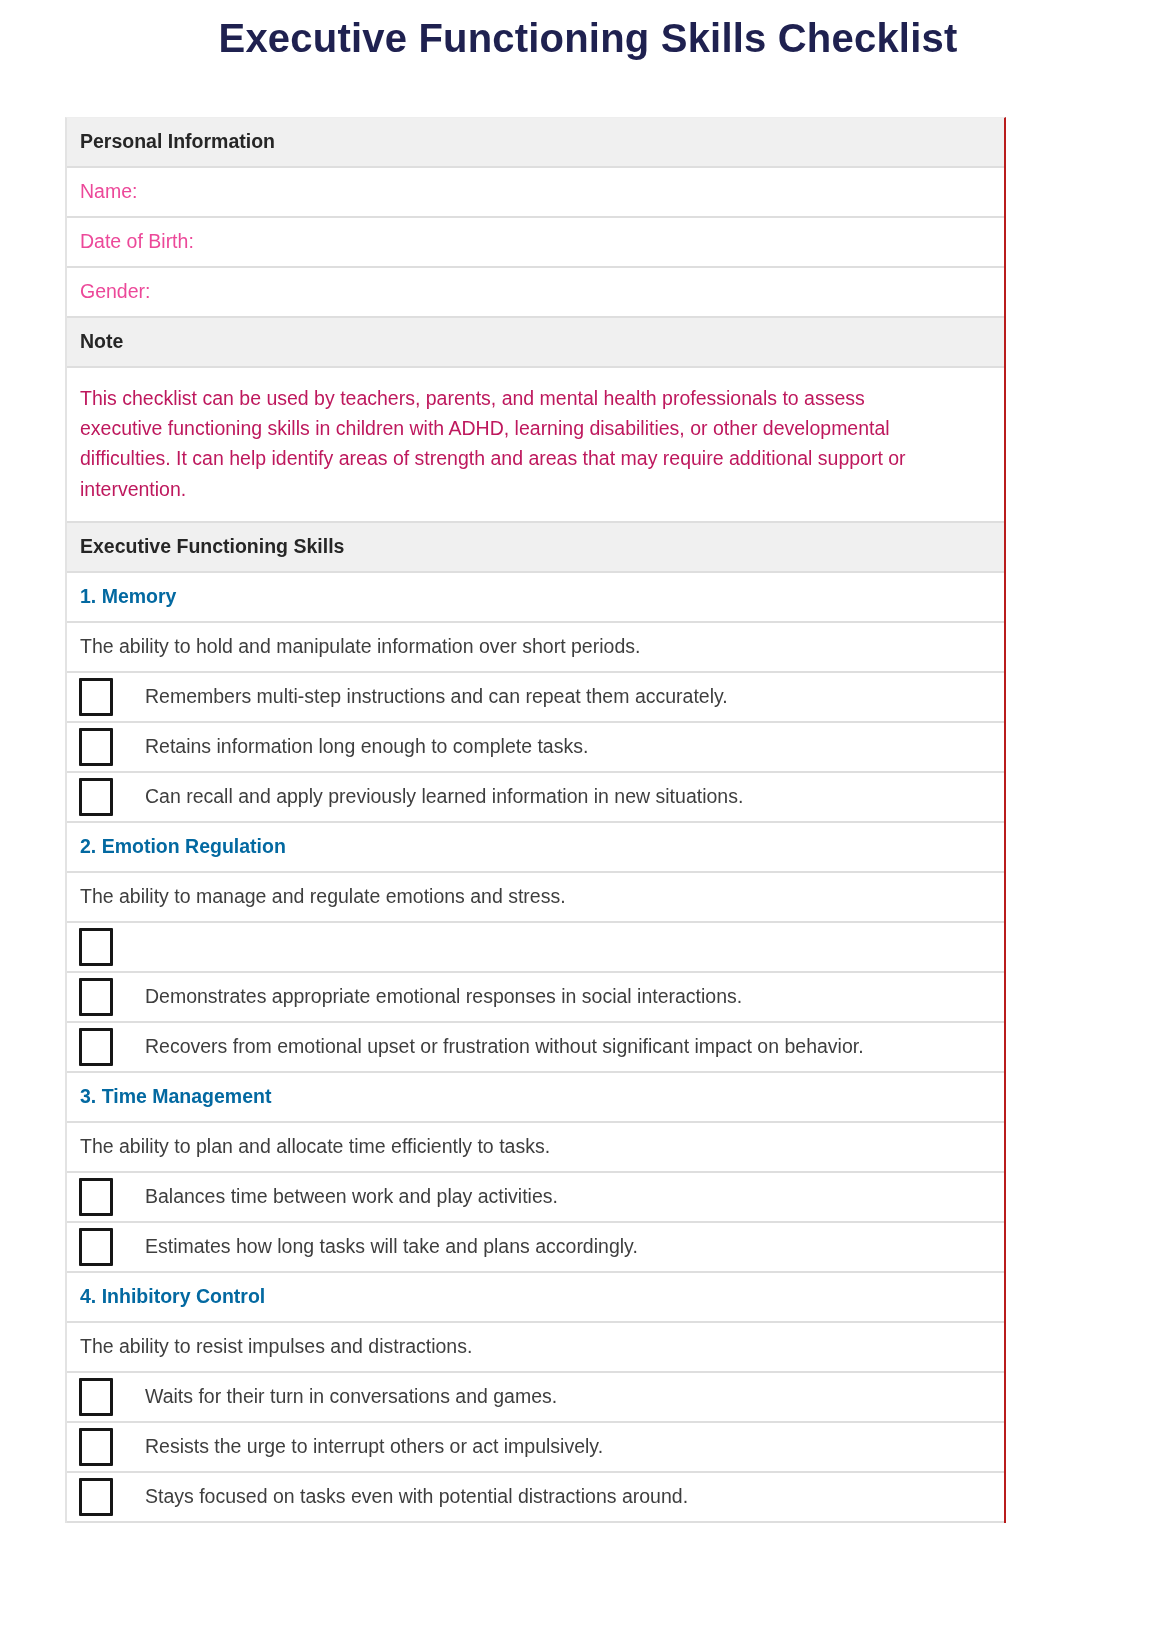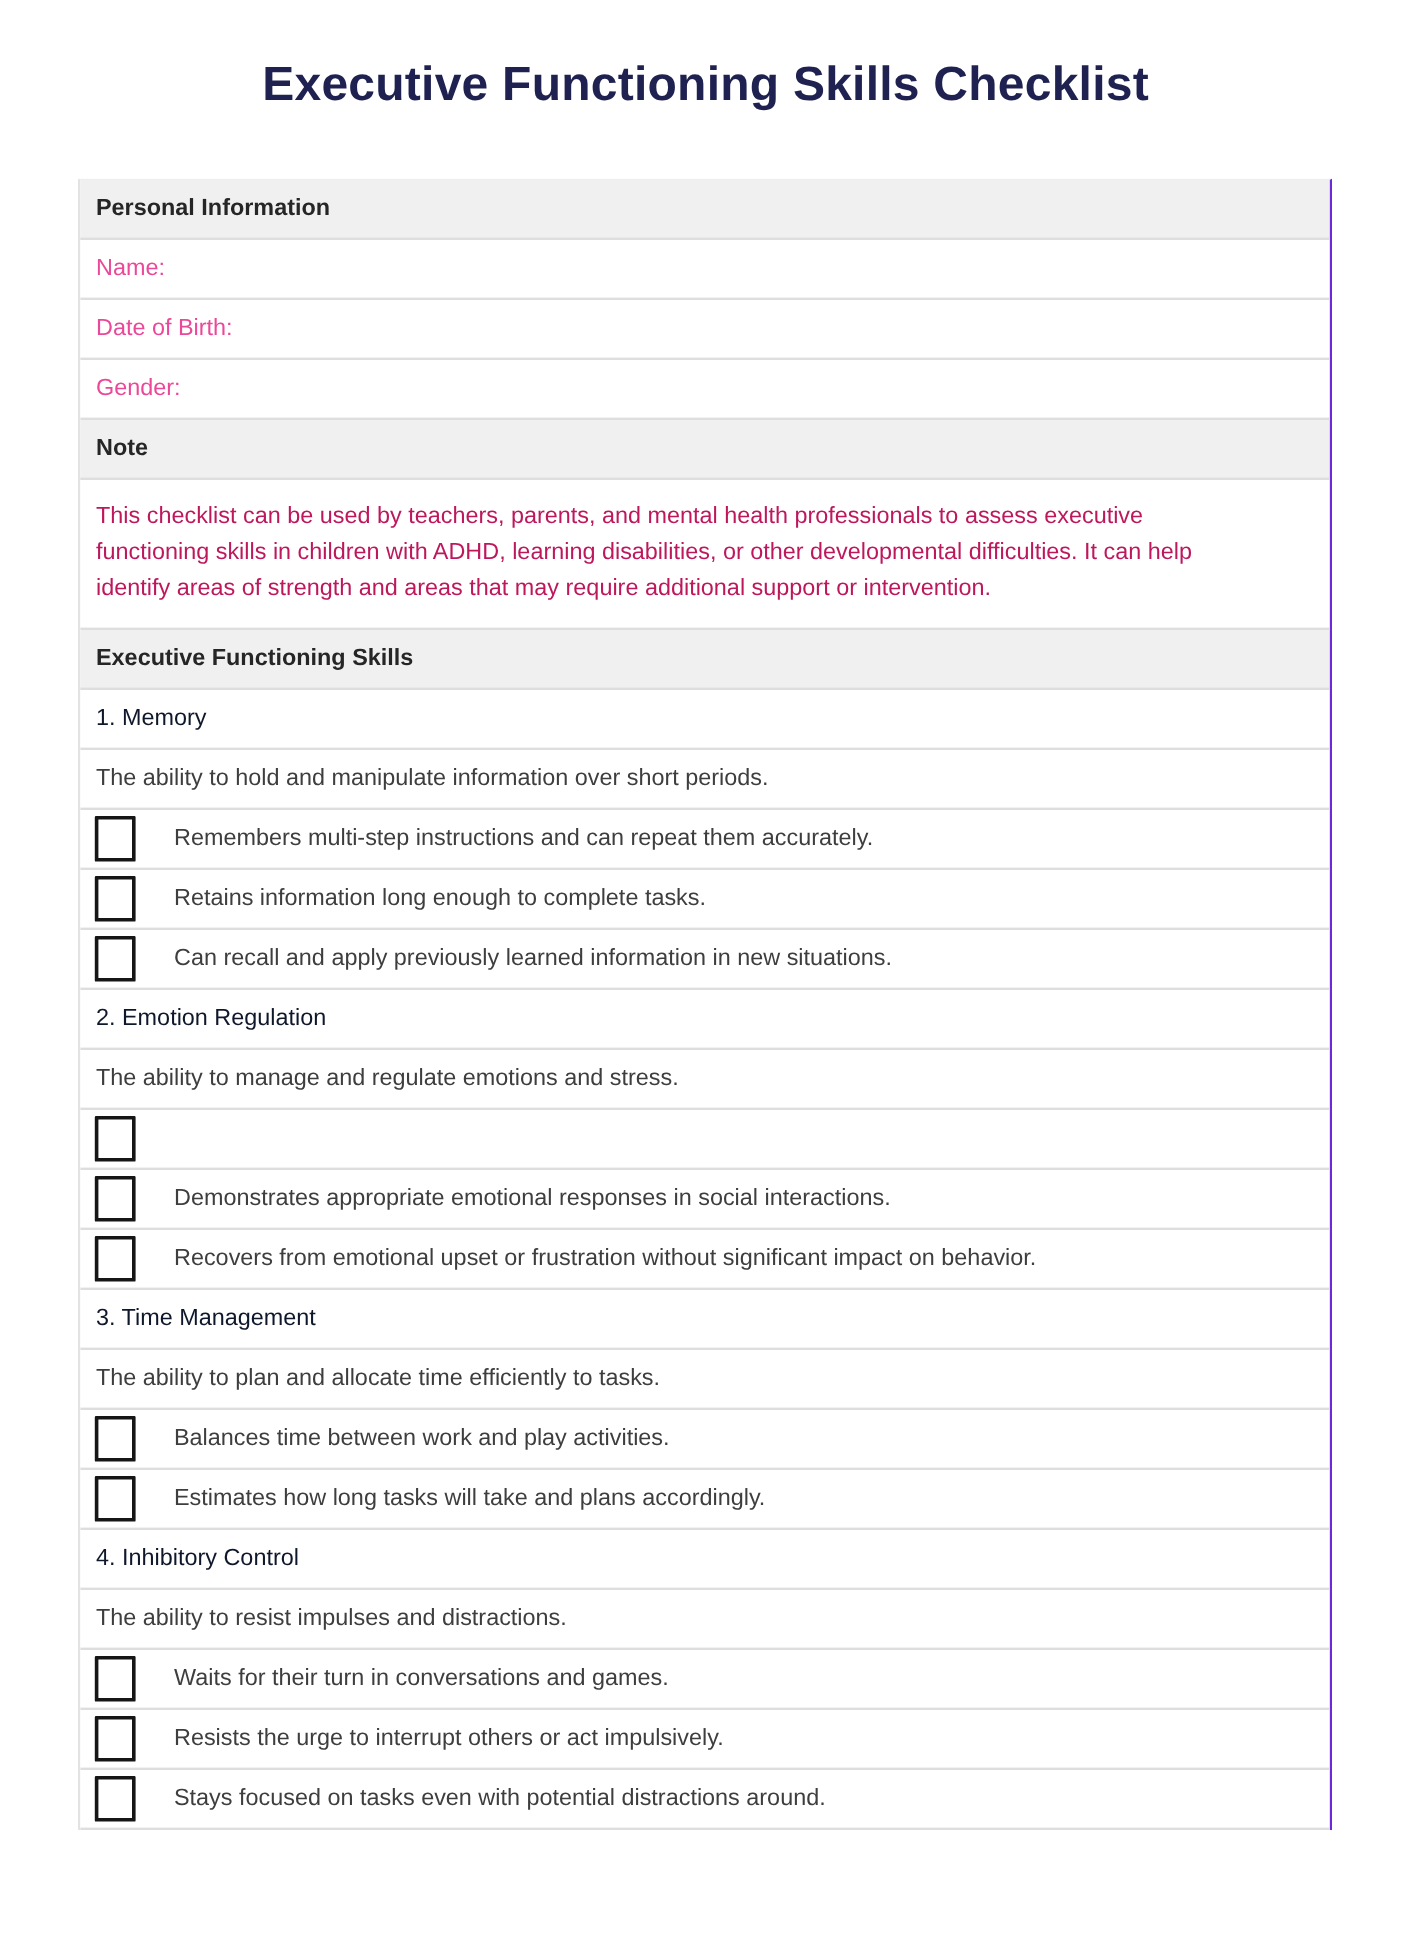--- a/index.html
+++ b/index.html
@@ -6,52 +6,52 @@
   html, body { background: #ffffff; }
   body {
     width: 1176px;
     height: 1630px;
     font-family: "Liberation Sans", sans-serif;
     color: #3e3e3e;
     position: relative;
     overflow: hidden;
   }
   .page-title {
-    margin-top: 48px;
+    margin-top: 16px;
     text-align: center;
     font-size: 40px;
     font-weight: bold;
     letter-spacing: 0.2px;
     color: #1f2150;
   }
   .checklist-table {
     margin: 56px 66px 0 65px;
-    width: 1045px;
+    width: 941px;
     border-left: 2px solid #e3e3e3;
-    border-right: 2px solid #6d28d9;
+    border-right: 2px solid #b91c1c;
     border-top: 1px solid #eeeeee;
   }
   .row {
     min-height: 50px;
     display: flex;
     align-items: center;
     padding-left: 13px;
     background: #ffffff;
     border-bottom: 2px solid #dedede;
     font-size: 19.5px;
     line-height: 1.3;
   }
   .header-row {
     background: #f0f0f0;
     font-weight: bold;
     color: #262626;
   }
   .section-heading-row {
-    font-weight: normal;
-    color: #0f172a;
+    font-weight: bold;
+    color: #0369a1;
   }
   .note-row {
     display: block;
     padding: 15px 70px 17px 13px;
     line-height: 1.55;
     color: #be185d;
   }
   .field-row { color: #ec4899; cursor: text; }
   .check-row {
     padding-left: 12px;

